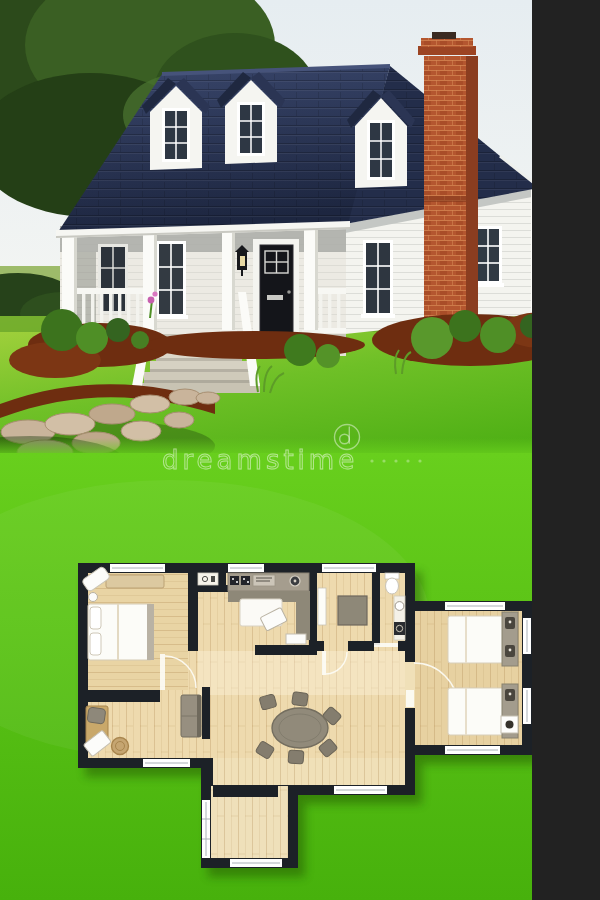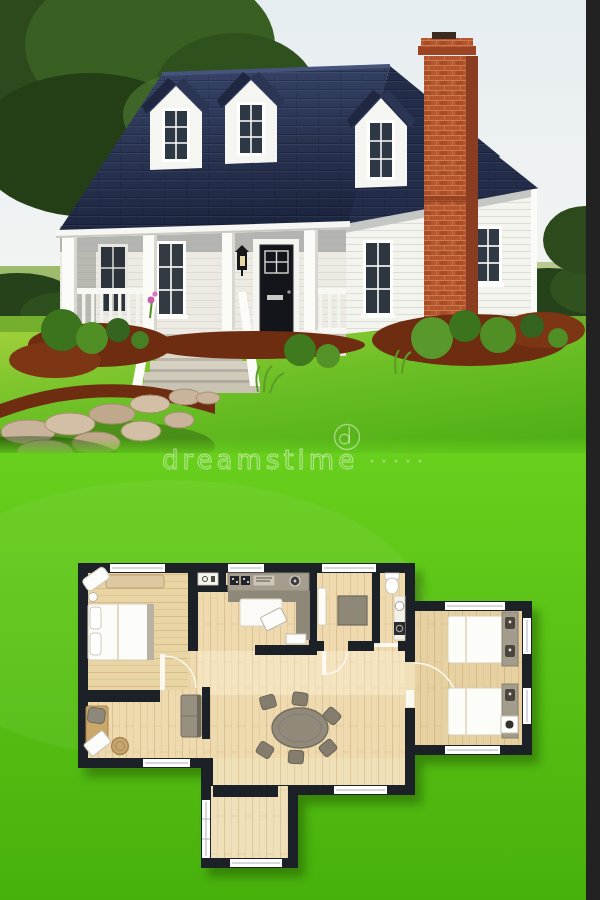--- a/index.html
+++ b/index.html
@@ -1,16 +1,16 @@
 <!DOCTYPE html>
 <html><head>
 <meta charset="utf-8">
 <style>
   html,body{margin:0;padding:0;background:#222;}
-  .stage{position:relative;width:586px;height:900px;overflow:hidden;background:#fca5a5;
+  .stage{position:relative;width:532px;height:900px;overflow:hidden;background:#fca5a5;
          font-family:"DejaVu Sans","Liberation Sans",sans-serif;}
   .stage svg{position:absolute;left:0;top:0;display:block;}
   .wm-text{font-family:"DejaVu Sans","Liberation Sans",sans-serif;font-size:26px;letter-spacing:4px;}
 </style>
 </head>
 <body>
 
 <div class="stage">
 <svg width="600" height="900" viewBox="0 0 600 900">
   <defs>

